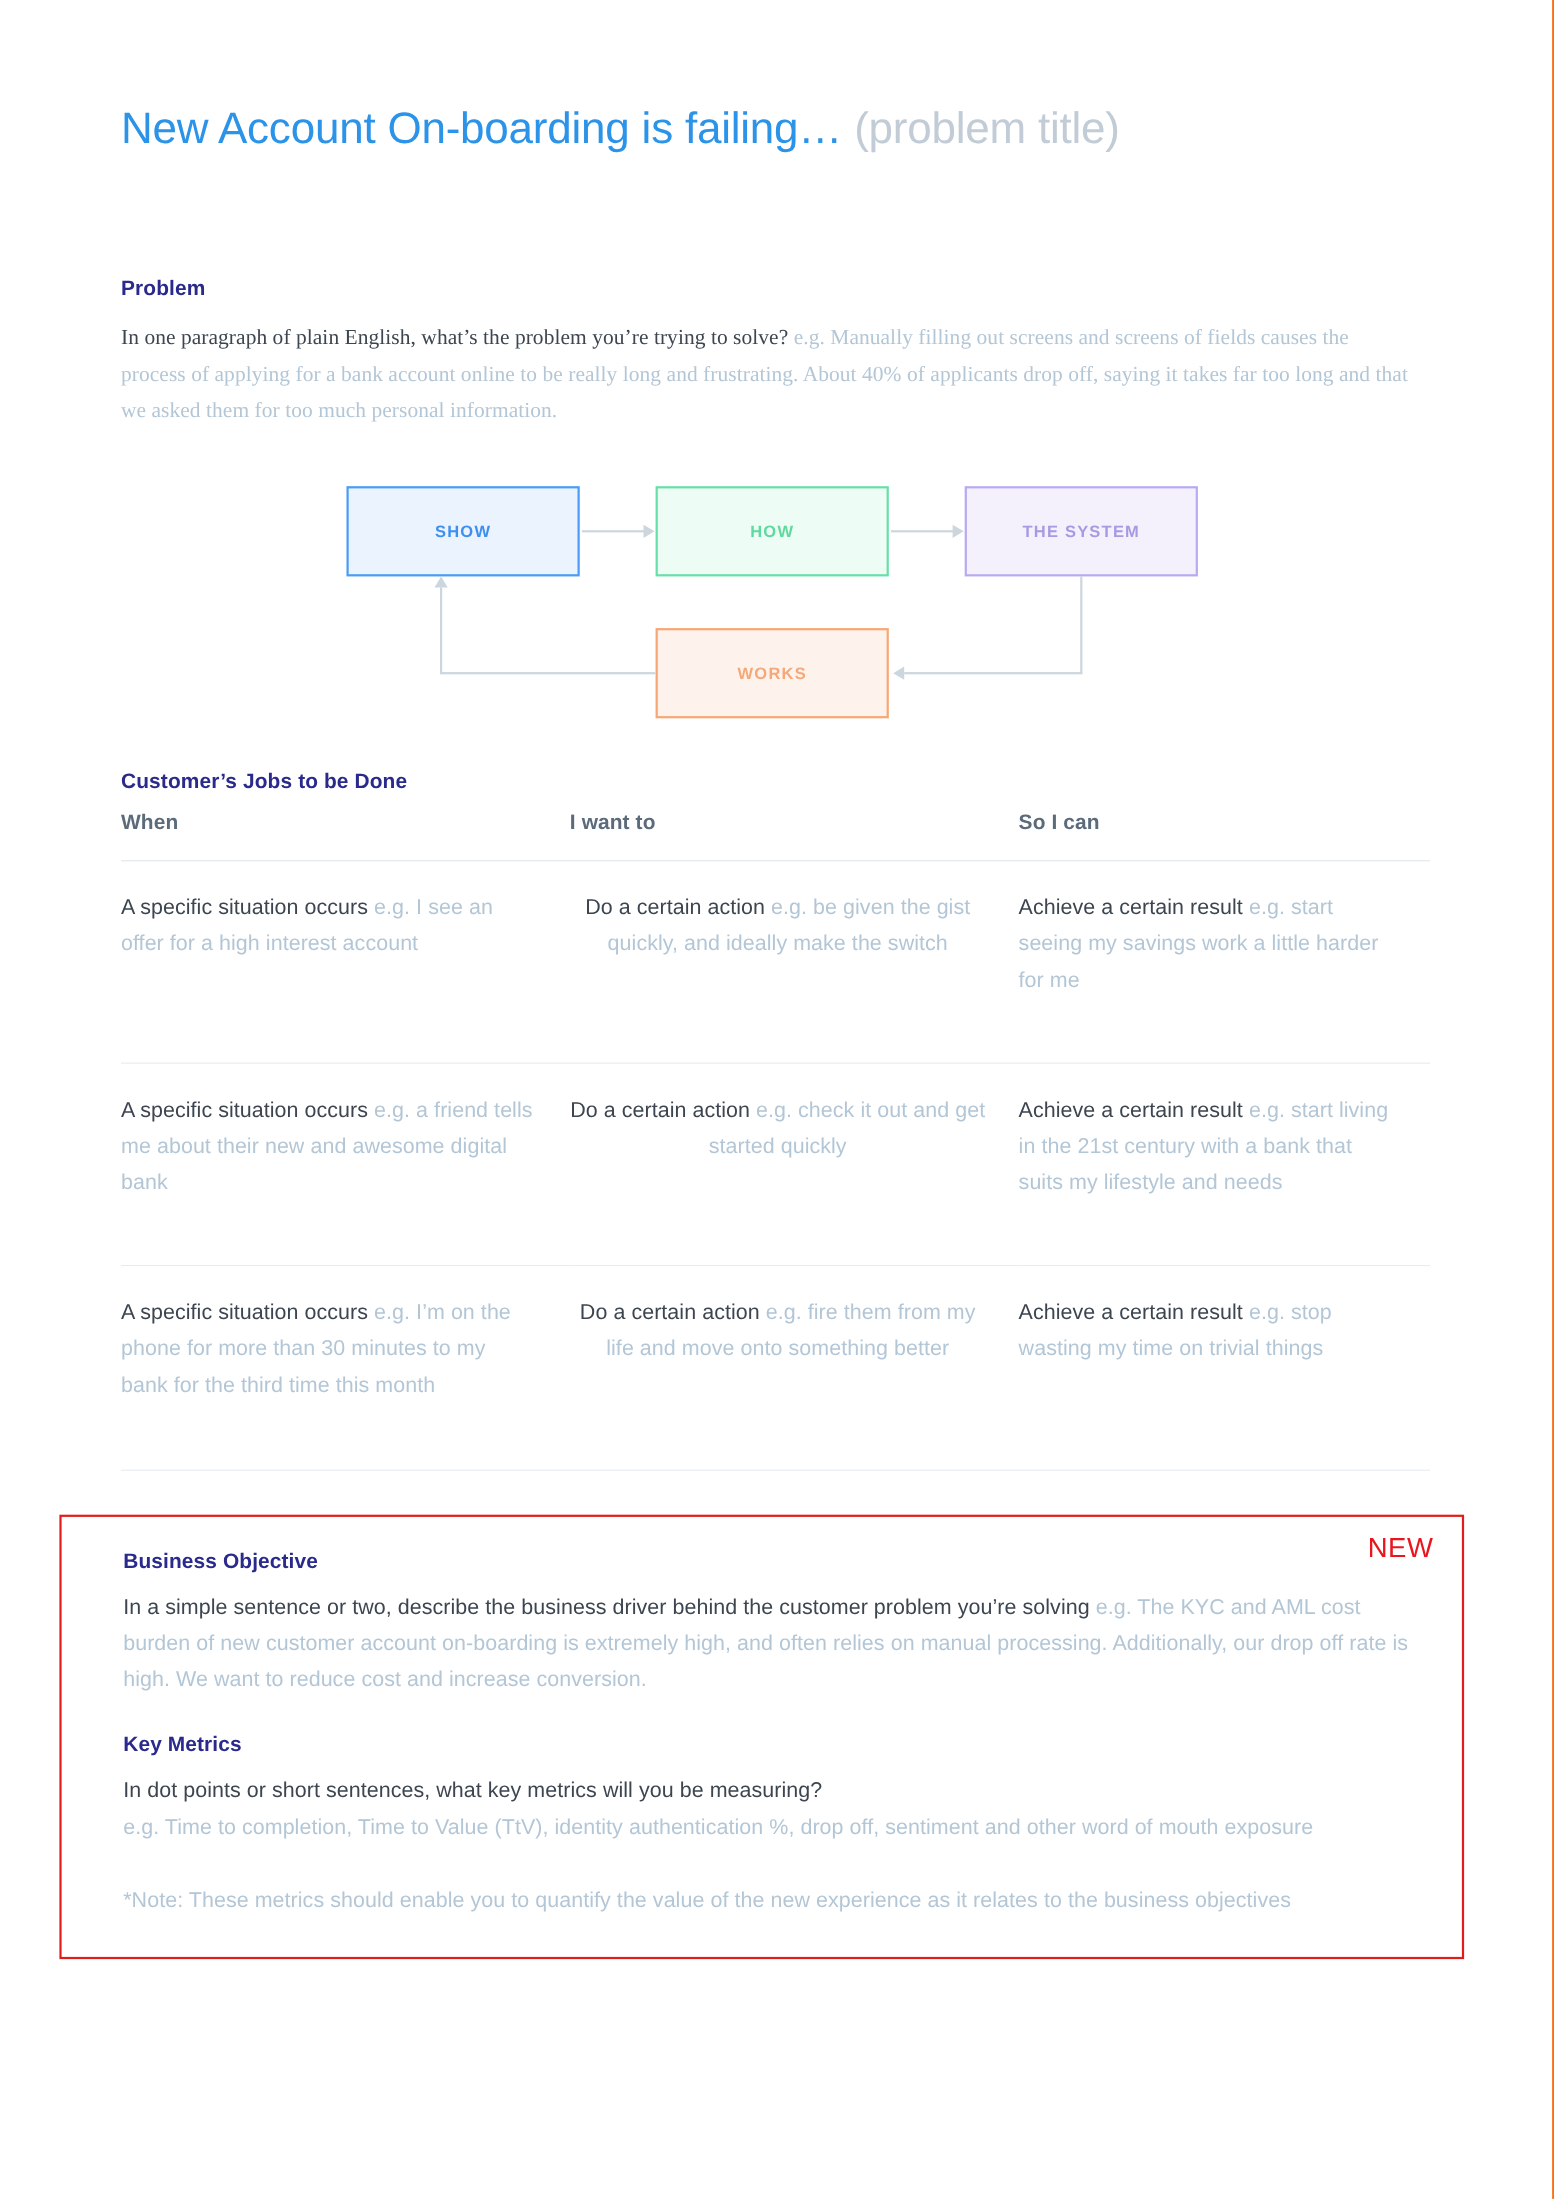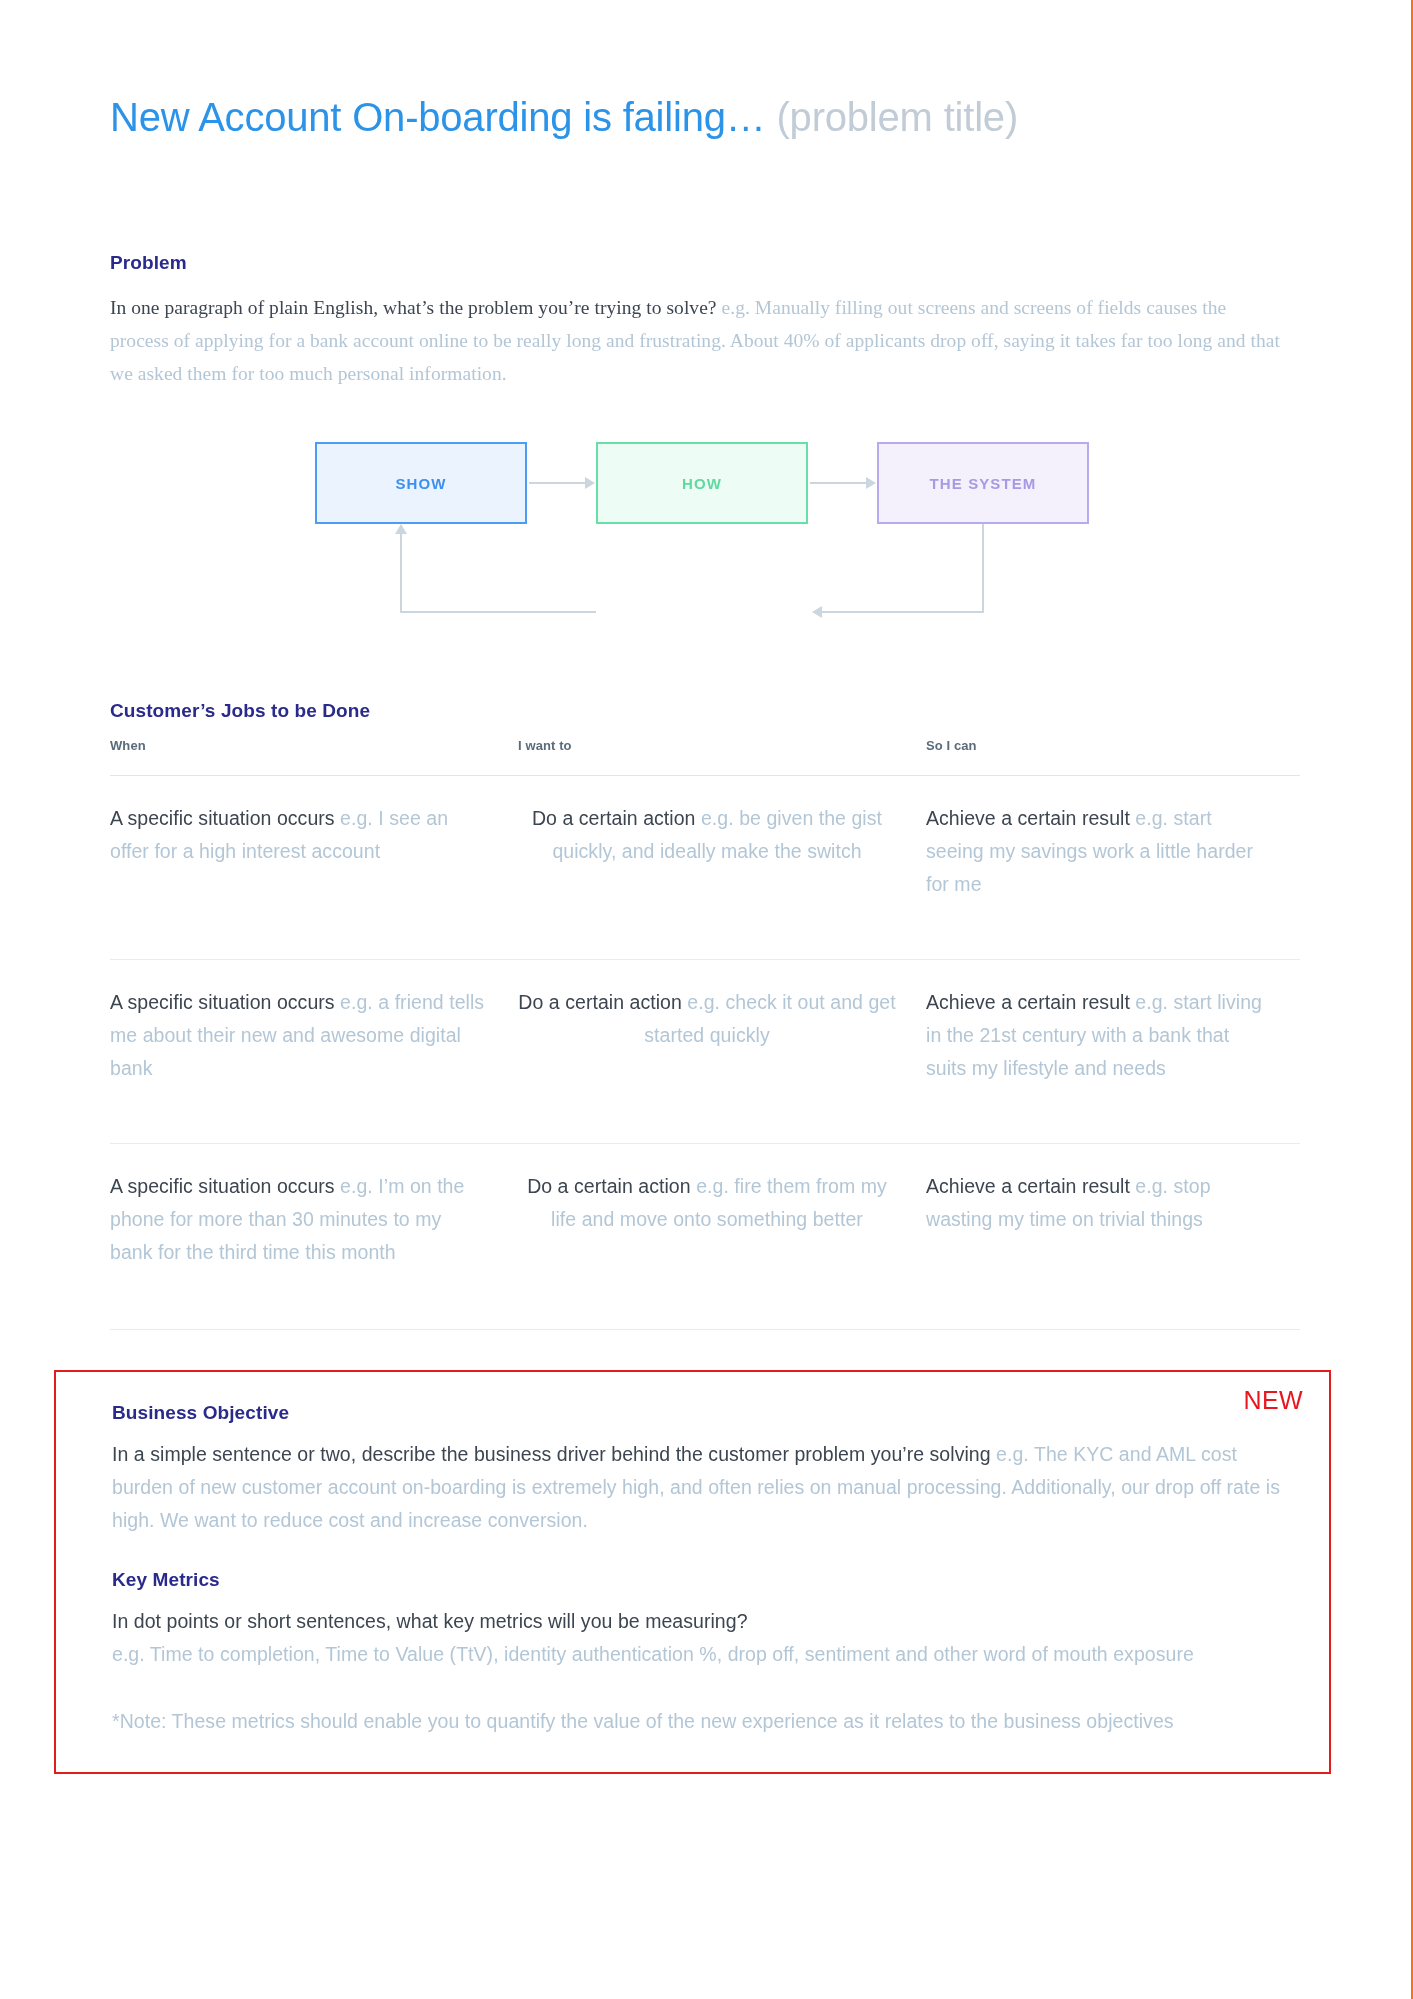--- a/index.html
+++ b/index.html
@@ -129,21 +129,21 @@
   #jobs-heading { margin-top: 38px; }
 
   .jobs-table {
     width: 1190px;
     border-collapse: collapse;
     margin-top: 16px;
     table-layout: fixed;
   }
   .jobs-table th {
     text-align: left;
-    font-size: 13px;
+    font-size: 19px;
     font-weight: 700;
     color: #5b6b7a;
     padding: 0 0 22px 0;
     border-bottom: 1px solid #dfe6ec;
     letter-spacing: 0.1px;
   }
   .jobs-table td {
     vertical-align: top;
     font-size: 19.5px;
     line-height: 33px;
@@ -200,20 +200,23 @@
     <div class="diagram">
 
       <div id="box-how" class="dbox">
         <span>HOW</span>
       </div>
       <div id="box-show" class="dbox">
         <span>SHOW</span>
       </div>
       <div id="box-system" class="dbox">
         <span>THE SYSTEM</span>
+      </div>
+      <div id="box-works" class="dbox">
+        <span>WORKS</span>
       </div>
 
       <div class="arrow-line" style="left:419px; top:50px; width:58px; height:2px;"></div>
       <div class="arrow-head ah-right" style="left:475px; top:45px;"></div>
 
       <div class="arrow-line" style="left:700px; top:50px; width:58px; height:2px;"></div>
       <div class="arrow-head ah-right" style="left:756px; top:45px;"></div>
 
       <div class="arrow-line" style="left:872px; top:92px; width:2px; height:88px;"></div>
       <div class="arrow-line" style="left:712px; top:179px; width:162px; height:2px;"></div>

